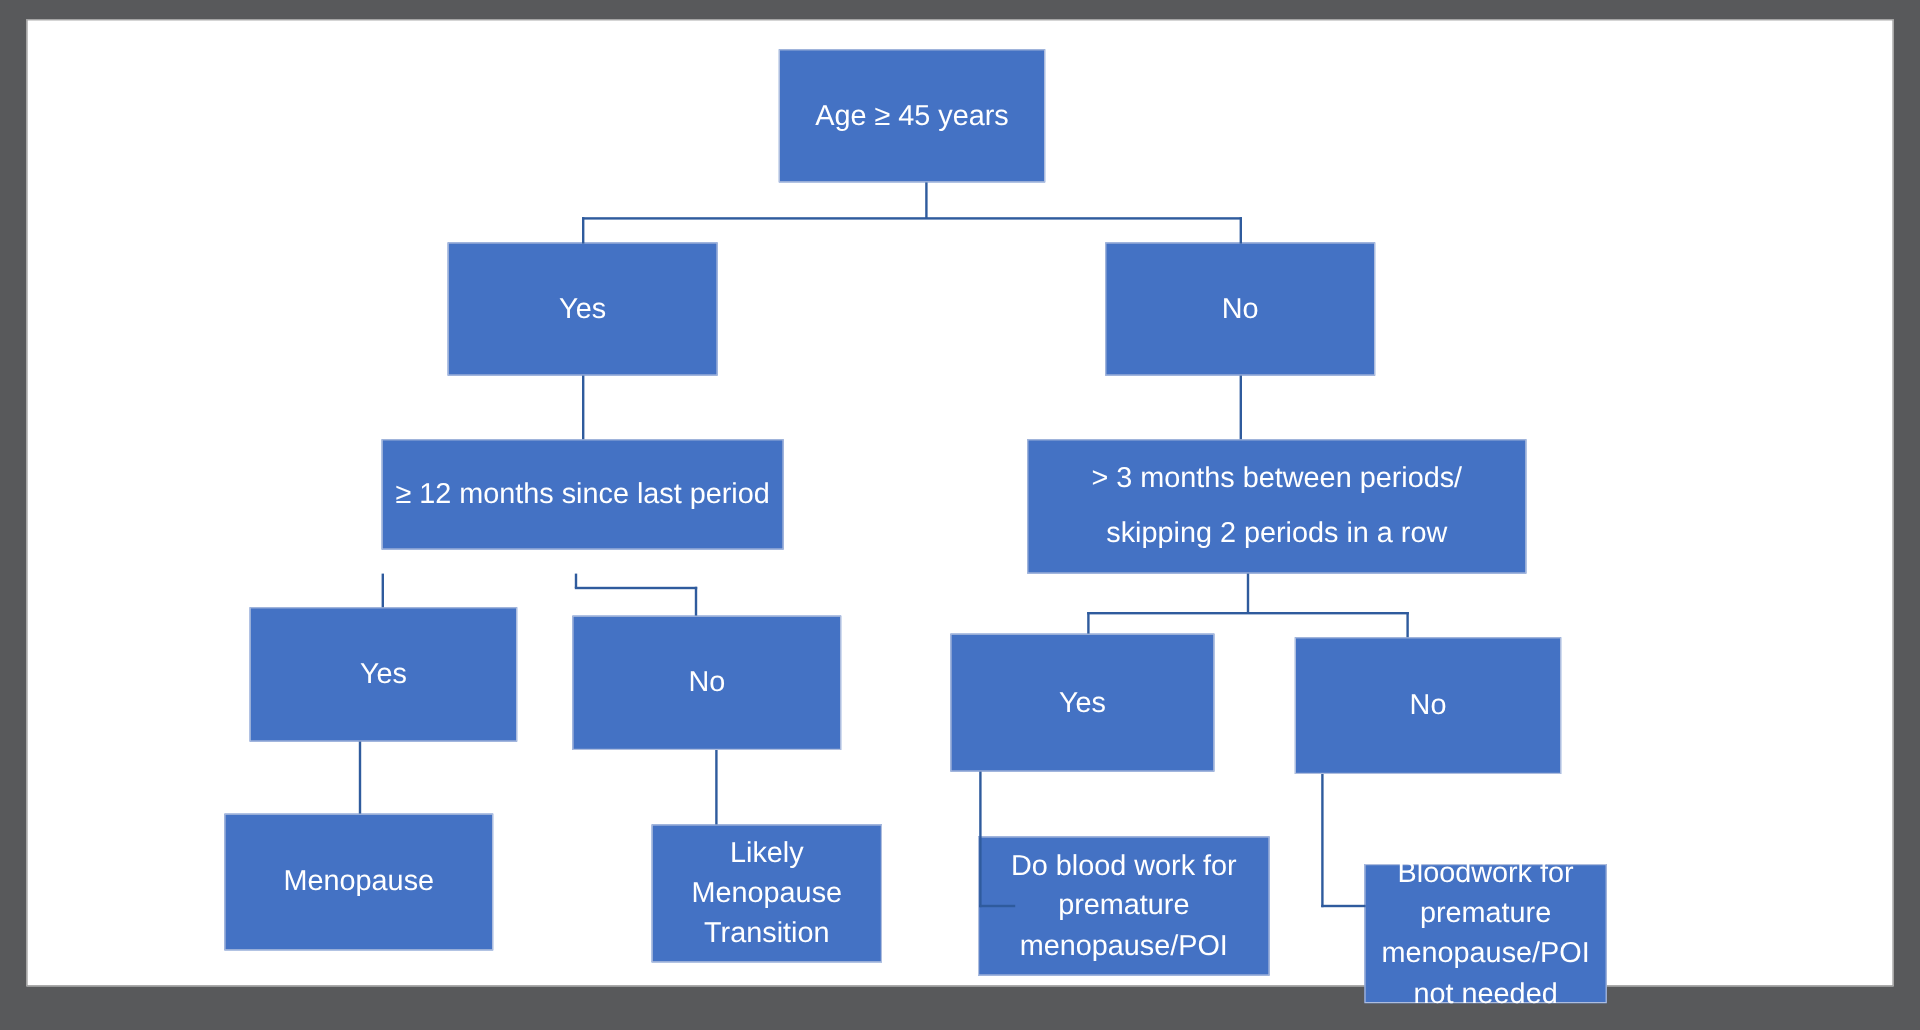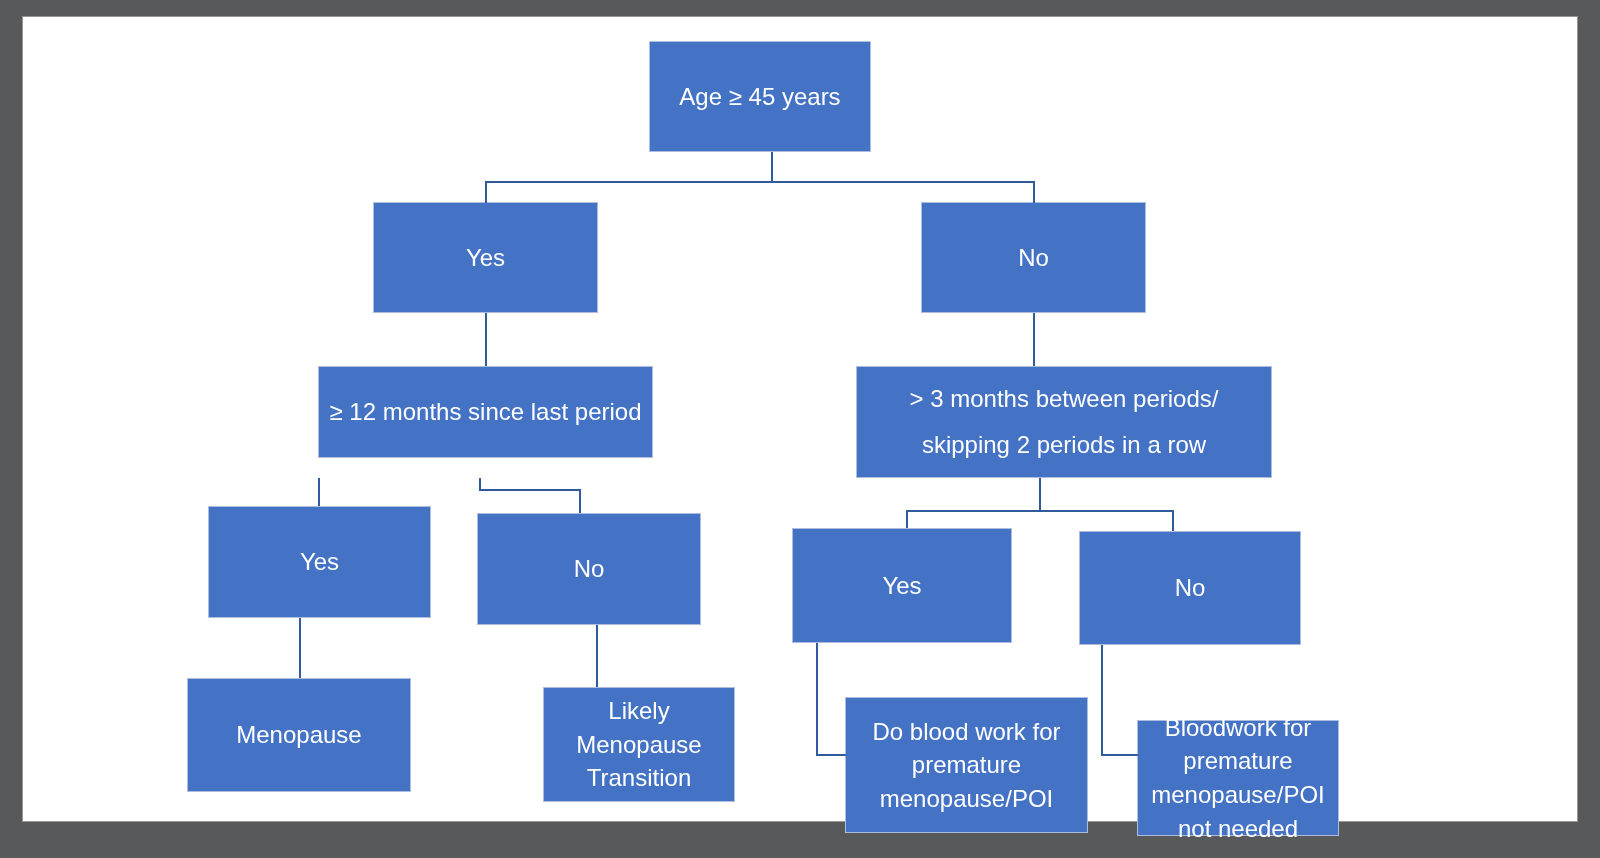--- a/index.html
+++ b/index.html
@@ -59,21 +59,21 @@
   <div class="box" style="left:921px; top:202px; width:225px; height:111px;">No</div>
   <div class="box" style="left:318px; top:366px; width:335px; height:92px;">≥ 12 months since last period</div>
   <div class="box box--spread" style="left:825px; top:366px; width:416px; height:112px;margin-left:31px;">&gt; 3 months between periods/
 skipping 2 periods in a row</div>
   <div class="box" style="left:208px; top:506px; width:223px; height:112px;">Yes</div>
   <div class="box" style="left:477px; top:513px; width:224px; height:112px;">No</div>
   <div class="box" style="left:792px; top:528px; width:220px; height:115px;">Yes</div>
   <div class="box" style="left:1079px;top:531px; width:222px; height:114px;">No</div>
   <div class="box" style="left:187px; top:678px; width:224px; height:114px;">Menopause</div>
   <div class="box" style="left:515px; top:687px; width:192px; height:115px;margin-left:28px;">Likely Menopause Transition</div>
-  <div class="box" style="left:845px; top:697px; width:243px; height:136px;">Do blood work for premature menopause/POI</div>
+  <div class="box" style="left:815px; top:697px; width:243px; height:116px;">Do blood work for premature menopause/POI</div>
   <div class="box" style="left:1137px;top:697px; width:202px; height:116px;margin-top:23px;">Bloodwork for premature menopause/POI not needed</div>
 
   <div class="seg" style="left:771px;  top:152px; width:2px;   height:30px;"></div>
   <div class="seg" style="left:485px;  top:181px; width:550px; height:2px;"></div>
   <div class="seg" style="left:485px;  top:181px; width:2px;   height:22px;"></div>
   <div class="seg" style="left:1033px; top:181px; width:2px;   height:22px;"></div>
 
   <div class="seg" style="left:485px;  top:313px; width:2px;   height:53px;"></div>
   <div class="seg" style="left:1033px; top:313px; width:2px;   height:53px;"></div>
 

